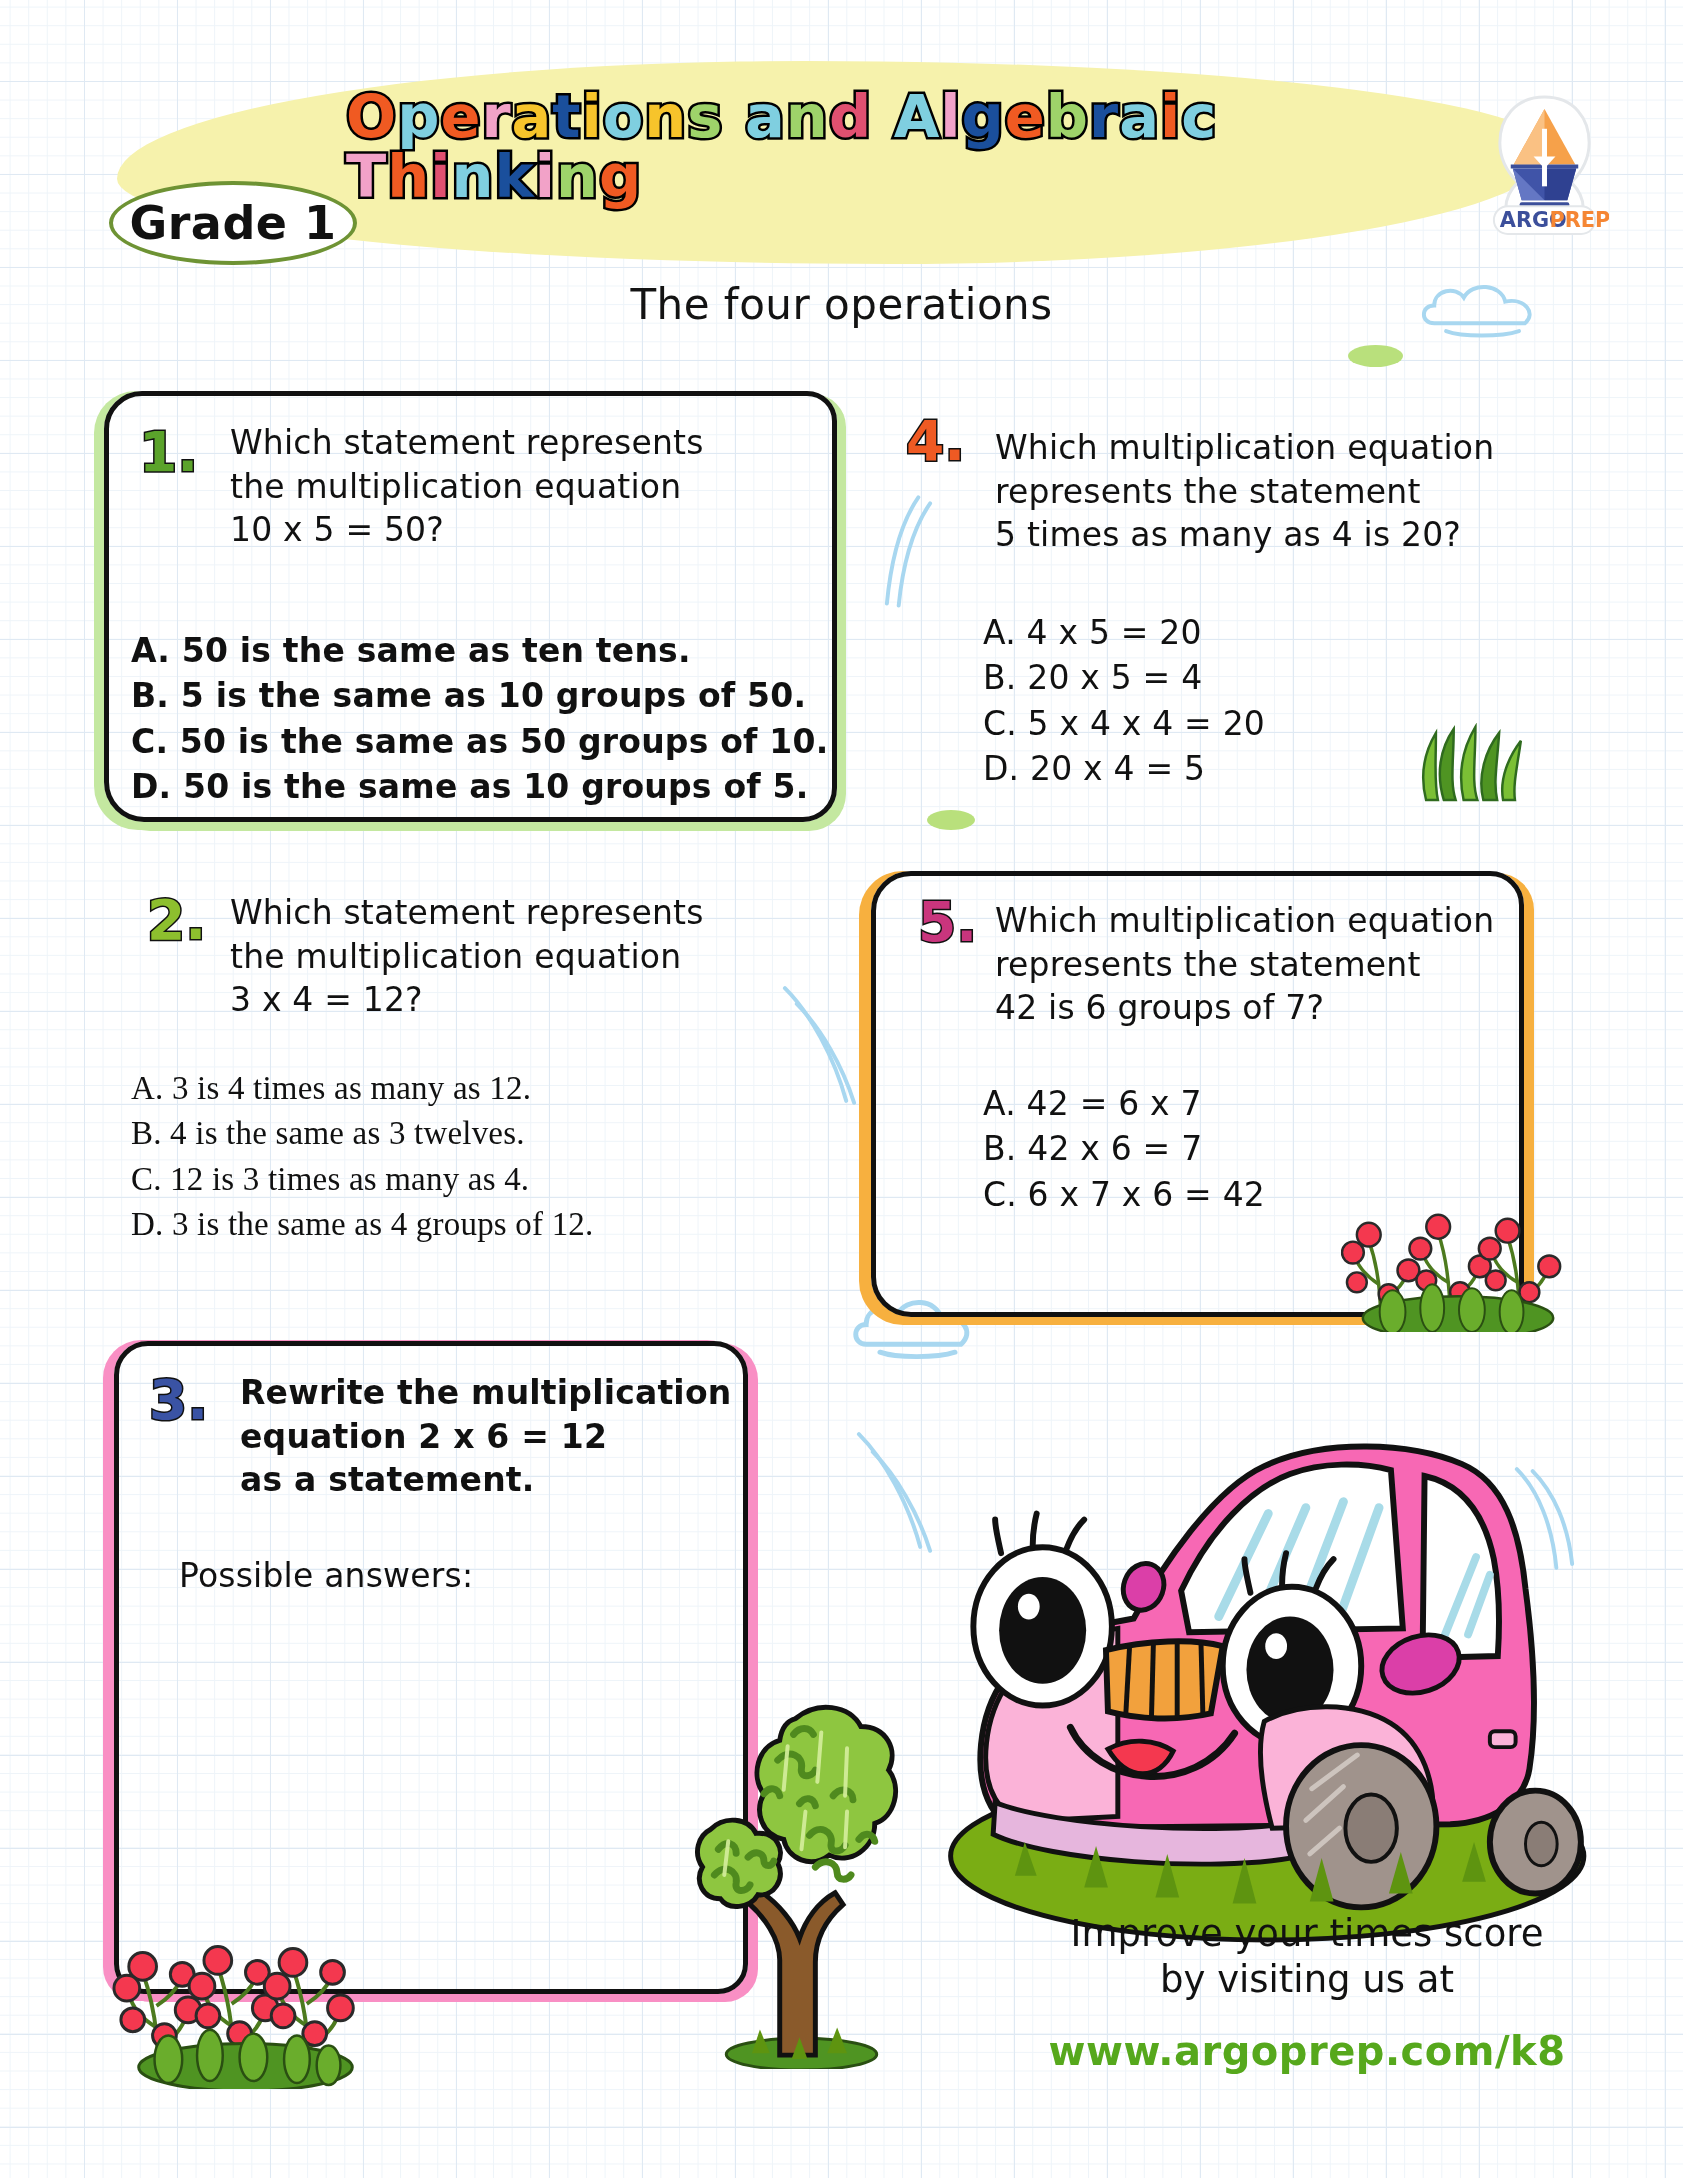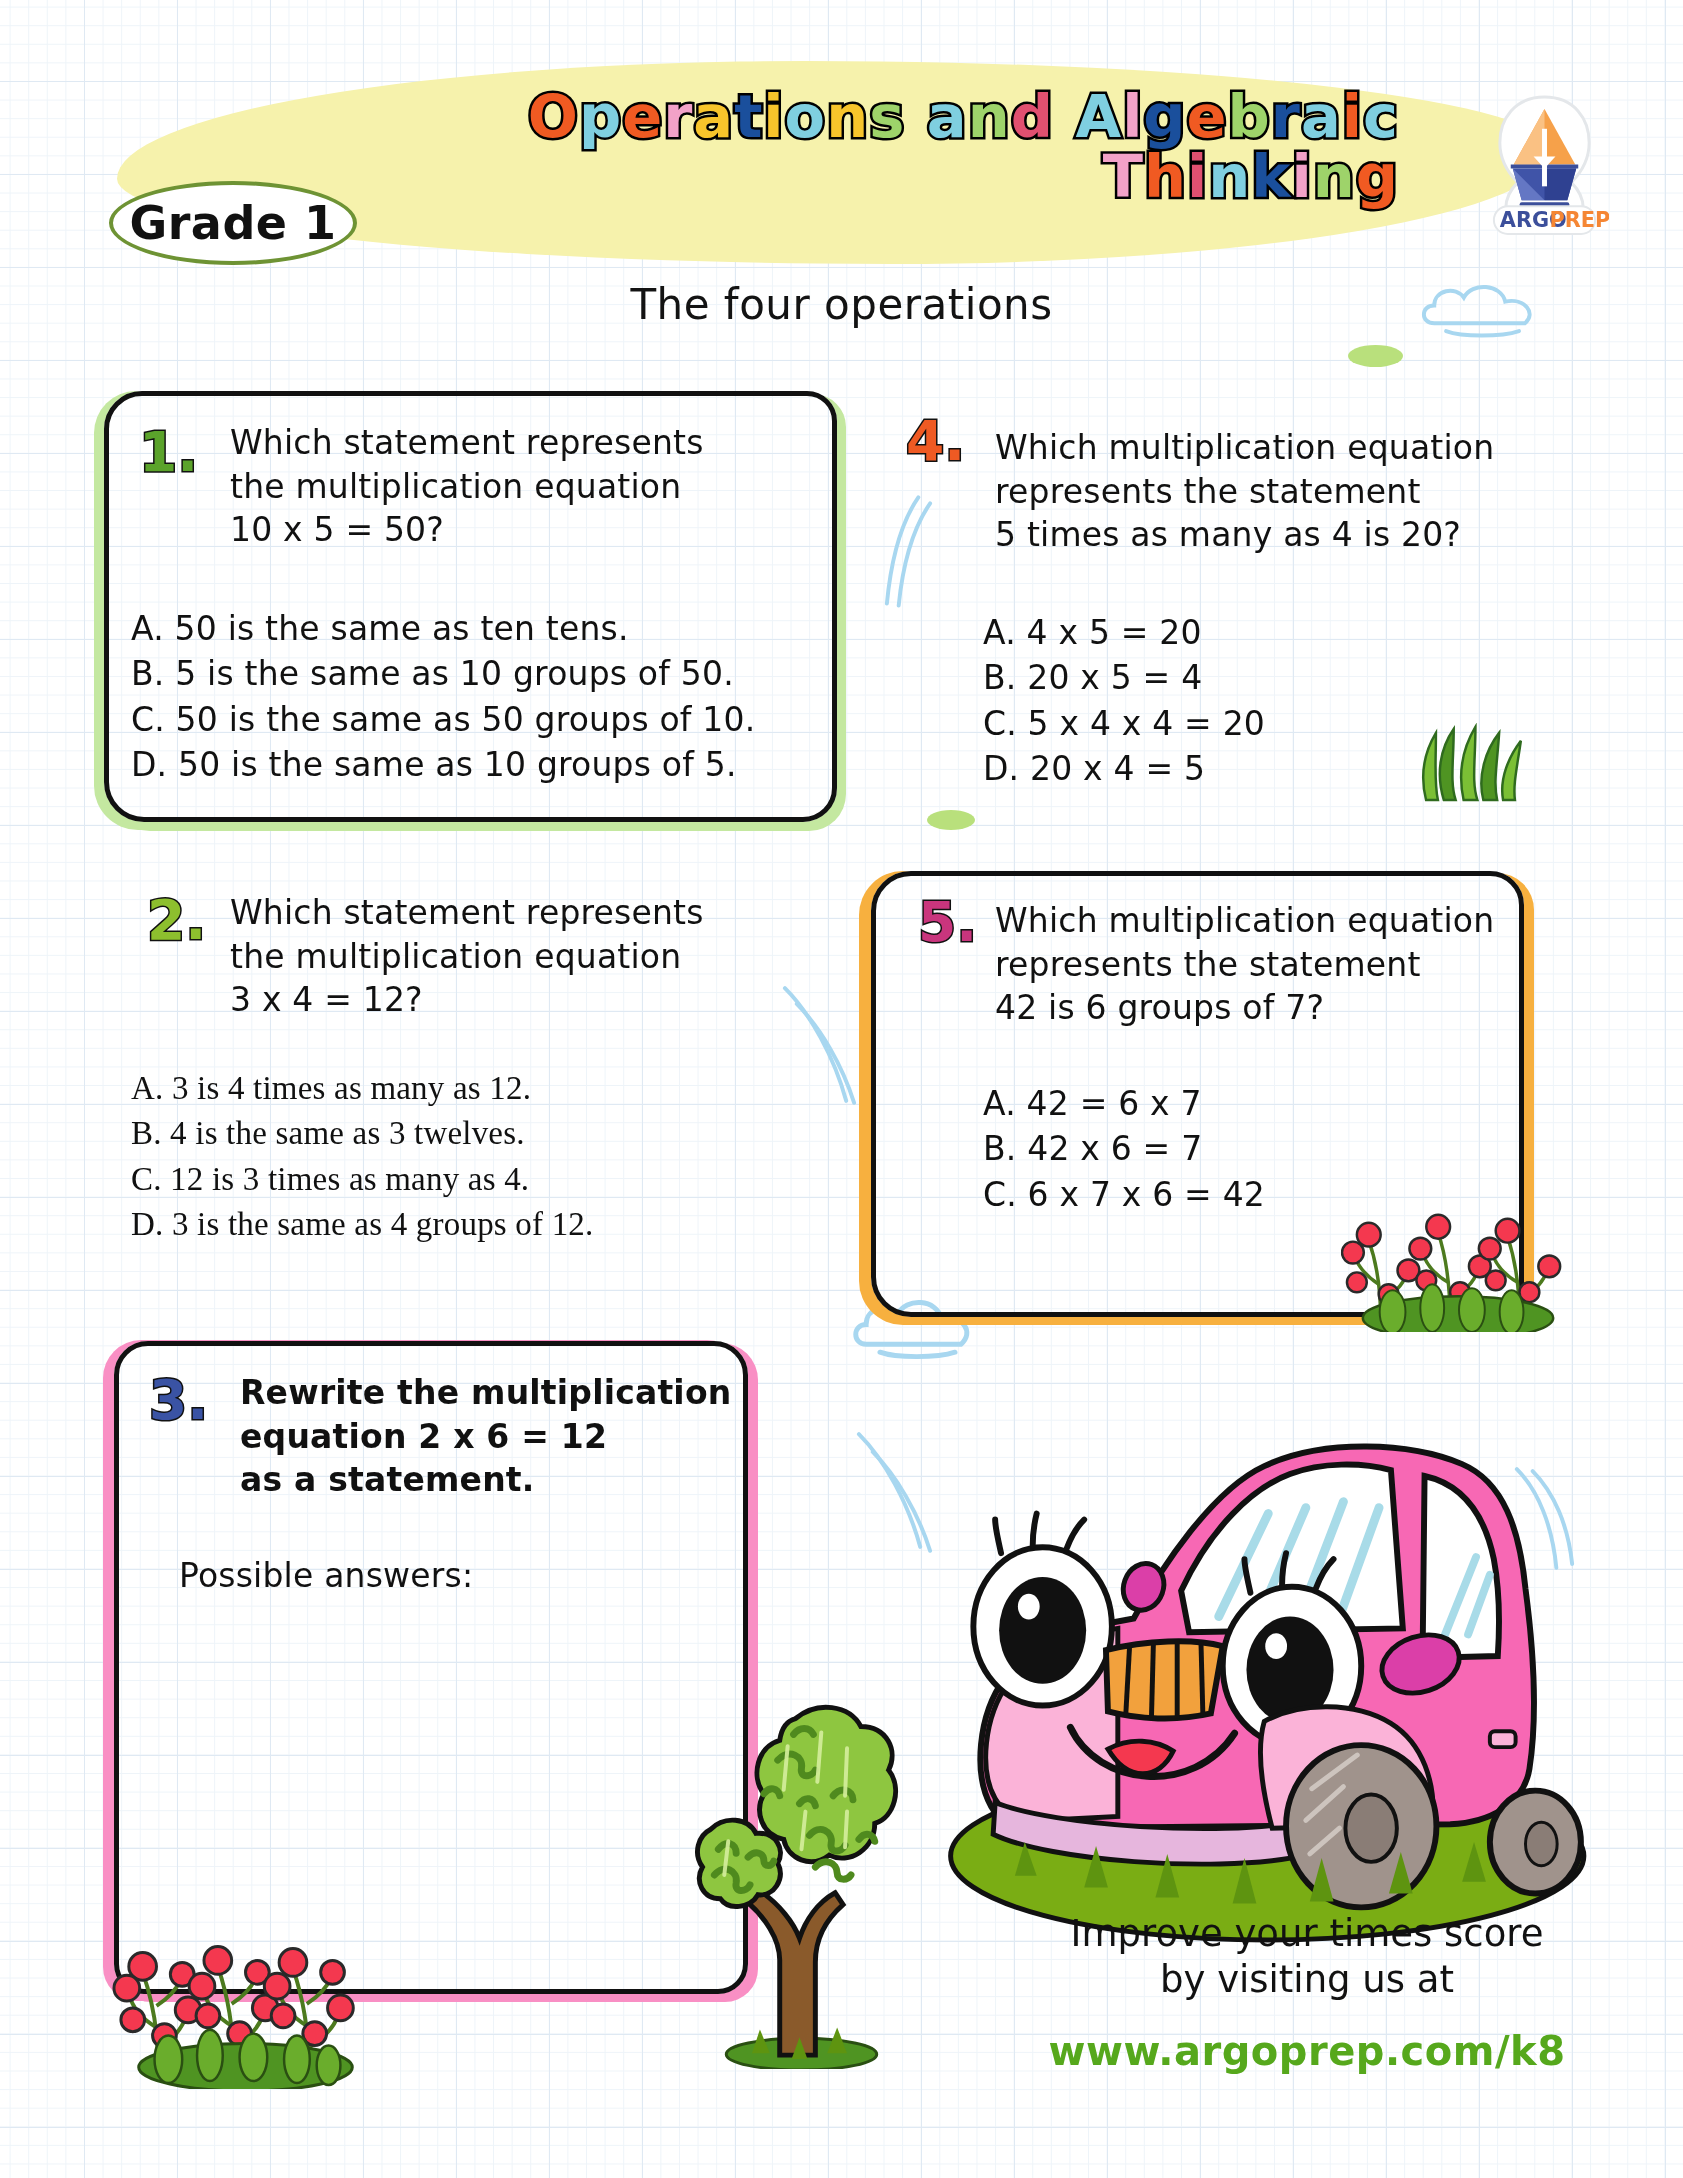--- a/index.html
+++ b/index.html
@@ -54,23 +54,23 @@
     font-size: 46px;
     font-weight: 600;
     color: #111;
     letter-spacing: 0.5px;
     font-family: "DejaVu Sans", sans-serif;
   }
 
   
   #title-wrap {
     position: absolute;
-    left: 330px; top: 87px;
+    left: 346px; top: 87px;
     width: 1069px;
-    text-align: right;
+    text-align: left;
     z-index: 3;
     line-height: 1.02;
   }
   .title-line { display: block; }
   .title-line span {
     font-size: 59px;
     font-weight: 800;
     font-family: "DejaVu Sans", sans-serif;
     letter-spacing: 1px;
     display: inline-block;
@@ -312,21 +312,21 @@
         <ellipse cx="172" cy="130" rx="12" ry="22"></ellipse>
     </g>
   </svg>
 
   <div id="q1-frame"></div>
   <div class="qbox" style="left:139px; top:421px; width:683px;">
     <div class="qnum" style="left:0px; top:4px; color:#5ba32b;">1.</div>
     <div class="qtext hand" style="margin-left:91px;">Which statement represents
 the multiplication equation
 10 x 5 = 50?</div>
-    <div class="qopts hand" style="margin-top:54px; margin-left:-8px;">
+    <div class="qopts hand" style="margin-top:76px; margin-left:-8px;font-weight:bold;">
       <div>A. 50 is the same as ten tens.</div>
       <div>B. 5 is the same as 10 groups of 50.</div>
       <div>C. 50 is the same as 50 groups of 10.</div>
       <div>D. 50 is the same as 10 groups of 5.</div>
     </div>
   </div>
 
   <div class="qbox" style="left:139px; top:891px; width:713px;">
     <div class="qnum" style="left:8px; top:2px; color:#8dbf2e;">2.</div>
     <div class="qtext hand" style="margin-left:91px;">Which statement represents

